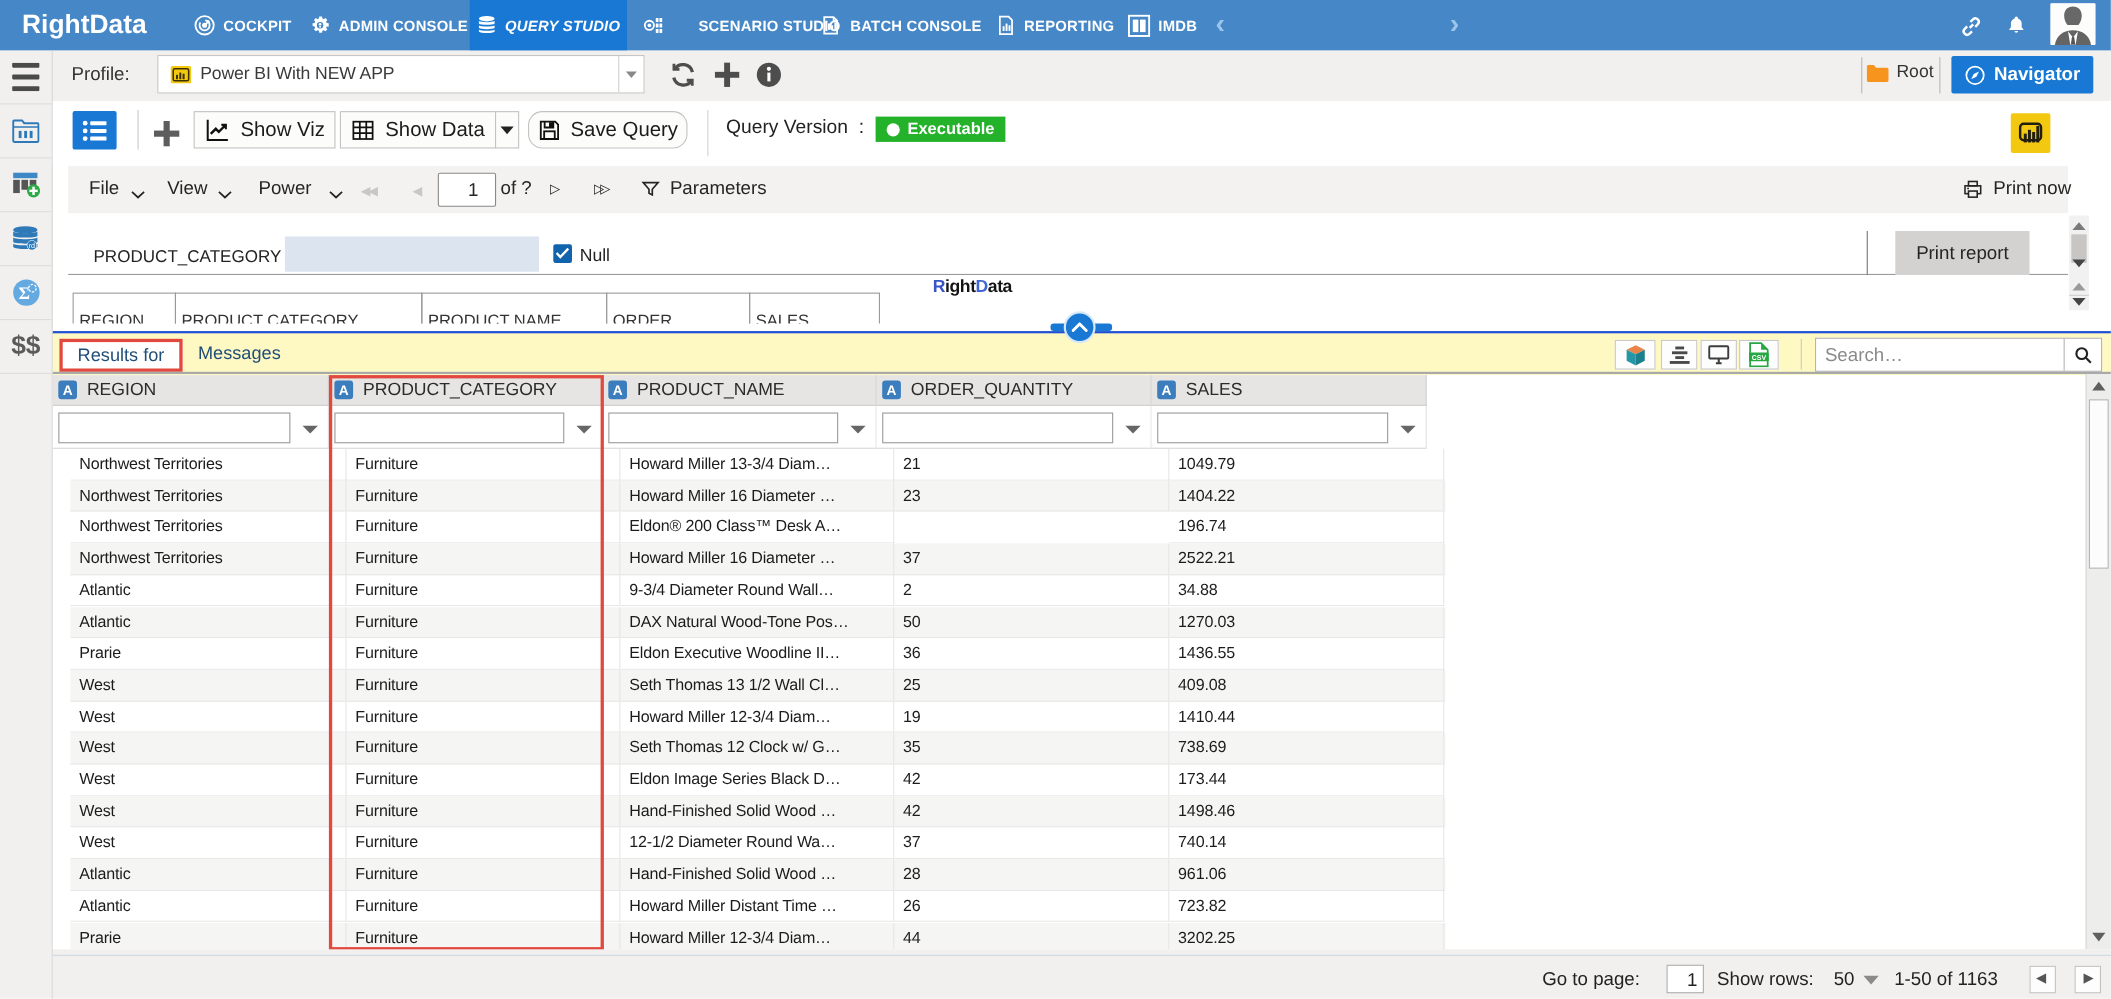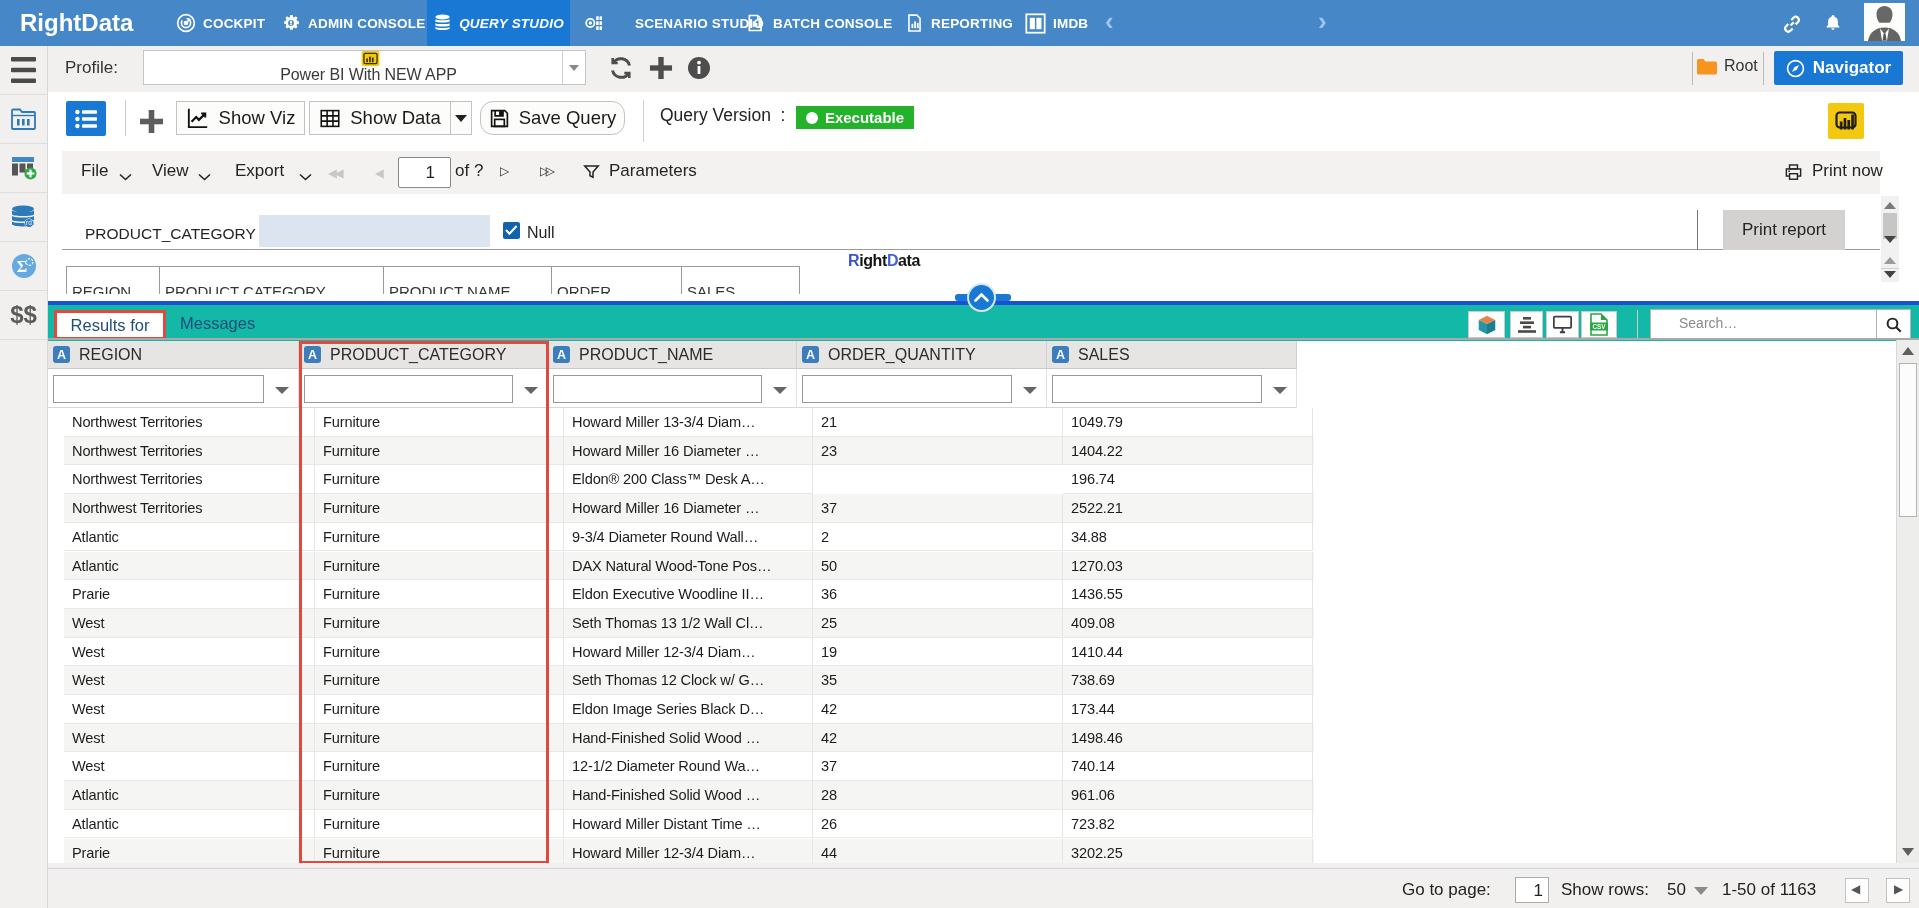--- a/index.html
+++ b/index.html
@@ -12,21 +12,21 @@
 #logo { left:20px; top:9px; font-size:24px; font-weight:bold; color:#fff; letter-spacing:0px; }
 .navitem { top:0; height:46px; display:flex; align-items:center; gap:7px; color:#fff; font-size:13.5px; font-weight:bold; letter-spacing:0.2px; }
 .navitem.active { background:#1878d3; }
 .navarrow { top:6px; color:#9cc5e9; font-size:26px; font-weight:bold; }
 
 
 #profilebar { left:48px; top:46px; width:1871px; height:46px; background:#f1f0ee; }
 #sidebar { left:0; top:46px; width:48px; height:862px; background:#f1f0ee; border-right:1px solid #d8d8d6; }
 .sbcell { position:absolute; left:0; width:47px; height:49px; border-bottom:1px solid #dddddb; display:flex; align-items:center; justify-content:center; }
 #profLabel { left:17px; top:12px; font-size:17px; color:#333; }
-#profBox { left:95px; top:4px; width:443px; height:35px; background:#fff; border:1px solid #c6c6c6; display:flex; align-items:center;flex-direction:column; }
+#profBox { left:95px; top:4px; width:443px; height:35px; background:#fff; border:1px solid #c6c6c6; display:flex; align-items:center; }
 #profArrowSec { position:absolute; right:0; top:0; width:23px; height:33px; border-left:1px solid #d0d0d0; display:flex; align-items:center; justify-content:center; }
 #rootgrp { display:flex; align-items:center; gap:7px; font-size:16px; color:#333; }
 #navigatorBtn { left:1726px; top:5px; width:129px; height:34px; background:#1878d3; color:#fff; font-size:17px; font-weight:bold; border-radius:2px; display:flex; align-items:center; justify-content:center; gap:8px; }
 
 
 #toolbar { left:48px; top:92px; width:1871px; height:56px; background:#fff; }
 .tbtn { position:absolute; top:9px; height:34px; border:1px solid #c3c3c3; background:#fcfcfb; display:flex; align-items:center; justify-content:center; gap:9px; font-size:18.5px; color:#1b1b1b; }
 #bluelist { position:absolute; left:18px; top:9px; width:40px; height:35px; background:#1878d3; border-radius:2px; display:flex; align-items:center; justify-content:center; }
 #qv { position:absolute; left:612px; top:13px; font-size:17.5px; color:#222; }
 #execBadge { position:absolute; left:748px; top:14px; width:118px; height:23px; background:#23b22a; color:#fff; font-weight:bold; font-size:15px; display:flex; align-items:center; justify-content:center; gap:7px; }
@@ -39,26 +39,26 @@
 .pbi { position:absolute; top:10px; white-space:nowrap; }
 #pbparam { position:absolute; left:0; top:46px; width:1818px; height:56px; background:#fff; border-bottom:1px solid #9a9a9a; }
 #viewreport { position:absolute; left:1661px; top:16px; width:122px; height:40px; background:#d4d2d0; font-size:17px; color:#252423; display:flex; align-items:center; justify-content:center; }
 #pbreport { position:absolute; left:0; top:102px; width:1818px; height:44px; background:#fff; overflow:hidden; }
 
 
 #splitbar { left:955px; top:294px; width:56px; height:7px; background:#1878d3; border-radius:3px; z-index:6; }
 #splitcircle { left:967px; top:283px; width:29px; height:29px; background:#1878d3; border:2px solid #d7e9f9; border-radius:50%; display:flex; align-items:center; justify-content:center; z-index:7; }
 
 
-#resultsbar { left:48px; top:301px; width:1871px; height:40px; background:#14b8a6; border-top:4px solid #1d4ed8; }
+#resultsbar { left:48px; top:301px; width:1871px; height:40px; background:#fef9c3; border-top:2px solid #1d4ed8; }
 #tabResults { position:absolute; left:6px; top:5px; width:112px; height:30px; background:#fff; border:3px solid #e2493e; color:#1f4e79; font-size:16.5px; display:flex; align-items:center; justify-content:center; }
 #tabMessages { position:absolute; left:132px; top:9px; color:#1f4e79; font-size:16.5px; }
 .ribtn { position:absolute; top:6px; width:33px; height:27px; background:#fdfdfd; border:1px solid #c9c9c9; display:flex; align-items:center; justify-content:center; }
 #searchbox { position:absolute; left:1602px; top:4px; width:261px; height:31px; background:#fff; border:1px solid #b4b4b4; }
-#searchbox span { position:absolute; left:28px; top:5px; font-size:14px; color:#8a8a8a; }
+#searchbox span { position:absolute; left:8px; top:5px; font-size:17px; color:#8a8a8a; }
 
 
 #grid { left:48px; top:341px; width:1853px; height:522px; background:#fff; overflow:hidden; }
 .gh { position:absolute; top:0; height:28px; background:#e6e5e3; border-right:1px solid #d2d2d2; border-bottom:1px solid #c9c9c9; display:flex; align-items:center; }
 .gh .aicon { width:17px; height:17px; margin-left:5px; background:#3b7dbd; border-radius:3px; color:#fff; font-size:12.5px; font-weight:bold; display:flex; align-items:center; justify-content:center; }
 .gh .ht { margin-left:9px; font-size:16px; color:#2b2b2b; }
 .fc { position:absolute; top:28px; height:39px; background:#fff; border-right:1px solid #e2e2e2; border-bottom:1px solid #d8d8d8; }
 .fc input { position:absolute; left:5px; top:6px; height:28px; border:1px solid #999; background:#fff; }
 .fc .fa { position:absolute; top:18px; width:0; height:0; border-left:7px solid transparent; border-right:7px solid transparent; border-top:7px solid #666; }
 .row { position:absolute; left:16px; width:1250px; height:28.7px; }
@@ -342,21 +342,21 @@
 <div id="pbviewer" class="abs">
   <div id="pbtoolbar">
     <div class="pbi" style="left:19px;">File</div>
     <div class="pbi" style="left:57px;top:15px;"><svg width="13" height="8" viewBox="0 0 13 8">
           <path d="M1 1.5L6.5 6.5L12 1.5" fill="none" stroke="#252423" stroke-width="1.6"></path>
         </svg></div>
     <div class="pbi" style="left:90px;">View</div>
     <div class="pbi" style="left:136px;top:15px;"><svg width="13" height="8" viewBox="0 0 13 8">
           <path d="M1 1.5L6.5 6.5L12 1.5" fill="none" stroke="#252423" stroke-width="1.6"></path>
         </svg></div>
-    <div class="pbi" style="left:173px;">Export</div>
+    <div class="pbi" style="left:173px;">Power</div>
     <div class="pbi" style="left:237px;top:15px;"><svg width="13" height="8" viewBox="0 0 13 8">
           <path d="M1 1.5L6.5 6.5L12 1.5" fill="none" stroke="#252423" stroke-width="1.6"></path>
         </svg></div>
     <div class="pbi" style="left:266px;color:#c9c7c5;font-size:11.5px;letter-spacing:-2px;top:15px;">◀◀</div>
     <div class="pbi" style="left:313px;color:#c9c7c5;font-size:11.5px;top:15px;">◀</div>
     <div class="pbi" style="left:336px;top:6px;width:53px;height:31px;background:#fff;border:1px solid #8a8886;border-radius:2px;text-align:right;line-height:29px;padding-right:15px;">1</div>
     <div class="pbi" style="left:393px;">of ?</div>
     <div class="pbi" style="left:438px;font-size:12px;top:13px;">▷</div>
     <div class="pbi" style="left:478px;font-size:12px;top:13px;letter-spacing:-3.5px;">▷▷</div>
     <div class="pbi" style="left:520px;top:12px;">

